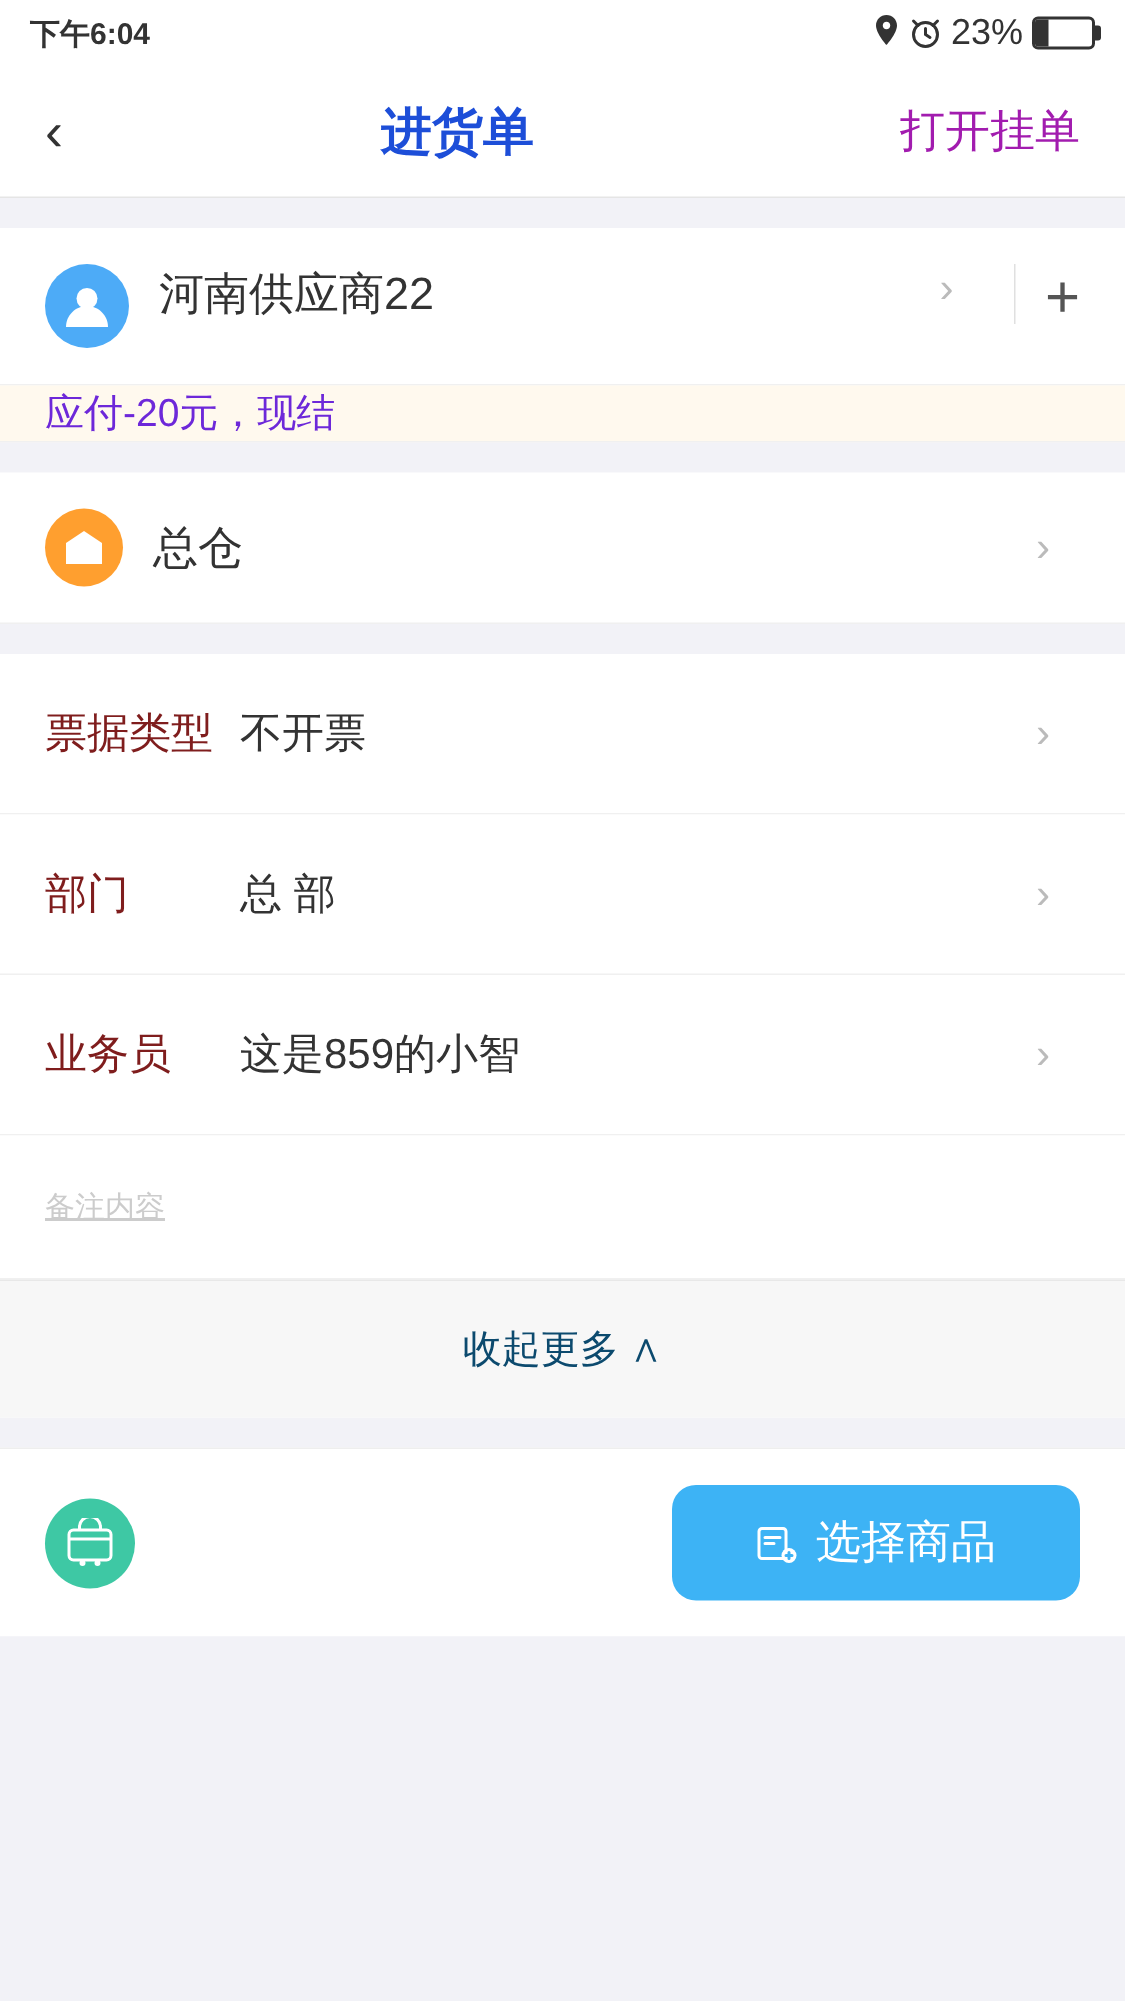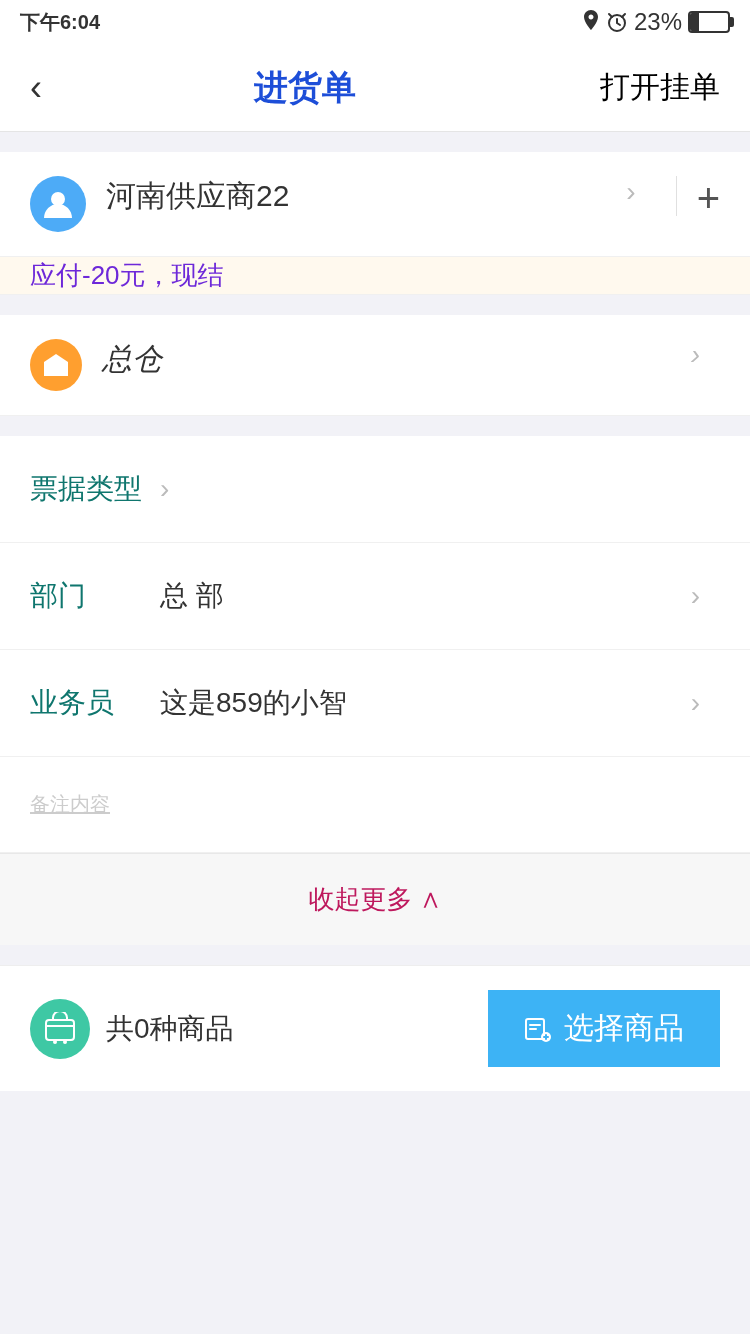--- a/index.html
+++ b/index.html
@@ -84,21 +84,21 @@
       color: #333;
       cursor: pointer;
     }
     .nav-title {
       font-size: 34px;
       font-weight: 600;
       color: #1d4ed8;
     }
     .nav-action {
       font-size: 30px;
-      color: #000000;
+      color: #a21caf;
       margin-left: 32px;
     }
 
     
     .section-gap {
       height: 20px;
       background: #f2f2f7;
     }
 
     
@@ -159,25 +159,24 @@
       background: #fff9ee;
       padding: 1px 30px;
       font-size: 26px;
       color: #6d28d9;
       border-bottom: 1px solid #f0f0f0;
     }
 
     
     .warehouse-row {
       display: flex;
-      align-items: flex-start;
+      align-items: center;
       padding: 24px 30px;
       background: #fff;
       border-bottom: 1px solid #f0f0f0;
-      font-style: italic;
     }
     .warehouse-icon {
       width: 52px;
       height: 52px;
       border-radius: 50%;
       background: #ff9f2f;
       display: flex;
       align-items: center;
       justify-content: center;
       margin-right: 20px;
@@ -202,42 +201,42 @@
     .form-row {
       display: flex;
       align-items: center;
       padding: 34px 30px;
       border-bottom: 1px solid #f0f0f0;
       background: #fff;
     }
     .form-label {
       width: 130px;
       font-size: 28px;
-      color: #0f766e;
+      color: #7f1d1d;
       flex-shrink: 0;
     }
     .form-value {
       flex: 1;
       font-size: 28px;
       color: #333;
     }
     .form-placeholder {
       flex: 1;
       font-size: 20px;
       color: #ccc;
       text-decoration: underline;
     }
 
     
     .collapse-row {
       background: #f7f7f7;
       padding: 28px 30px;
       text-align: center;
       font-size: 26px;
-      color: #be185d;
+      color: #0c4a6e;
       border-top: 1px solid #e8e8e8;
       cursor: pointer;
       display: flex;
       align-items: center;
       justify-content: center;
       gap: 6px;
     }
 
     
     .bottom-bar {
@@ -269,22 +268,22 @@
       fill: #fff;
     }
     .goods-count {
       font-size: 28px;
       color: #333;
     }
     .select-goods-btn {
       background: #3db3f5;
       color: #fff;
       border: none;
-      border-radius: 0;
-      padding: 18px 36px;
+      border-radius: 16px;
+      padding: 18px 56px;
       font-size: 30px;
       cursor: pointer;
       display: flex;
       align-items: center;
       gap: 12px;
     }
     .select-goods-btn svg {
       width: 28px;
       height: 28px;
       fill: #fff;
@@ -356,20 +355,21 @@
     </div>
     <span class="warehouse-name">总仓</span>
     <span class="row-chevron">›</span>
   </div>
 </div>
 
 <div class="form-section">
 
   <div class="form-row">
     <span class="form-label">票据类型</span>
+    <span class="form-value">不开票</span>
     <span class="row-chevron">›</span>
   </div>
 
   <div class="form-row">
     <span class="form-label">部门</span>
     <span class="form-value">总 部</span>
     <span class="row-chevron">›</span>
   </div>
 
   <div class="form-row">
@@ -392,21 +392,20 @@
   <div class="goods-info">
     <div class="goods-icon-wrap">
       <svg viewBox="0 0 34 34">
         <rect x="3" y="8" width="28" height="20" rx="3" fill="none" stroke="#fff" stroke-width="2"></rect>
         <path d="M3 14h28" stroke="#fff" stroke-width="2"></path>
         <circle cx="12" cy="30" r="2" fill="#fff"></circle>
         <circle cx="22" cy="30" r="2" fill="#fff"></circle>
         <path d="M10 8V6a7 7 0 0 1 14 0v2" stroke="#fff" stroke-width="2" fill="none"></path>
       </svg>
     </div>
-    <span class="goods-count">共0种商品</span>
   </div>
   <button class="select-goods-btn">
     <svg viewBox="0 0 28 28">
       <rect x="2" y="4" width="18" height="20" rx="2" fill="none" stroke="#fff" stroke-width="2"></rect>
       <path d="M6 10h10M6 14h6" stroke="#fff" stroke-width="2" stroke-linecap="round"></path>
       <circle cx="22" cy="22" r="5" fill="#fff"></circle>
       <path d="M20 22h4M22 20v4" stroke="#3db3f5" stroke-width="2" stroke-linecap="round"></path>
     </svg>
     <span>选择商品</span>
   </button>

